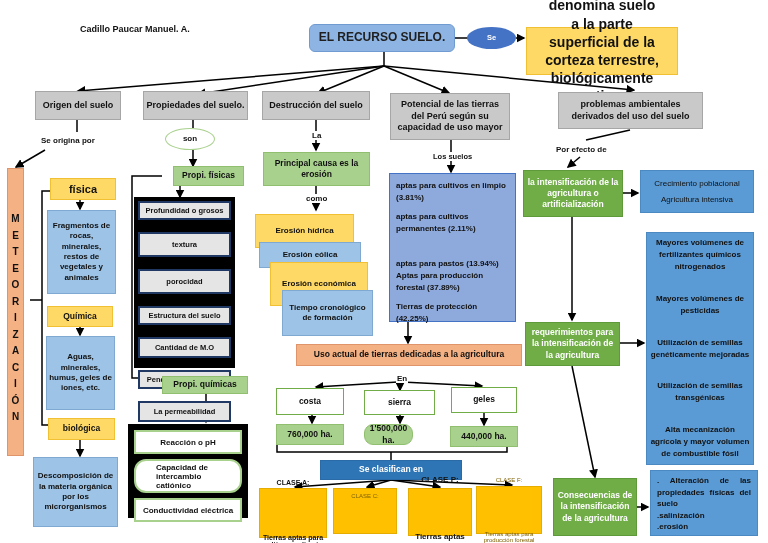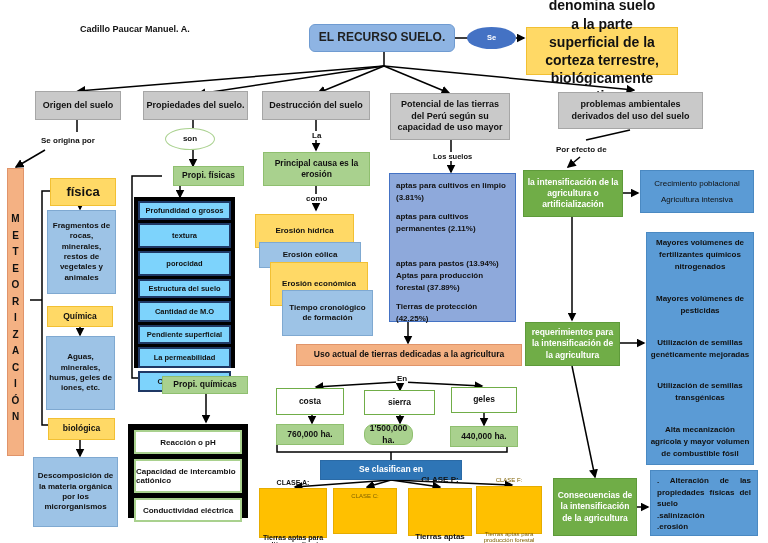--- a/index.html
+++ b/index.html
@@ -12,21 +12,21 @@
   .yellow{background:#ffd966;border:1px solid #f2c033;font-size:8px;}
   .ygold{background:#ffc000;border:1px solid #e6ac00;font-size:7px;gap:48px;}
   .lblue{background:#9dc3e6;border:1px solid #7fa9d1;font-size:8px;}
   .mblue{background:#5b9bd5;border:1px solid #4a89c2;font-size:8px;}
   .purple{background:#8ea9db;border:1px solid #4472c4;font-size:8px;}
   .salmon{background:#f4b183;border:1px solid #e0946a;font-size:8.5px;}
   .white-g{background:#fff;border:1px solid #70ad47;font-size:8.5px;}
   .label{font-size:8px;font-weight:bold;background:#fff;padding:0 1px;}
   svg.lines{position:absolute;left:0;top:0;}
   .blk{background:#000;padding:4px;}
-  .cell{background:#7dd3fc;border:2px solid #1f3864;font-size:7.5px;font-weight:bold;display:flex;align-items:center;justify-content:center;margin-bottom:3px;}
+  .cell{background:#e5e5e5;border:2px solid #1f3864;font-size:7.5px;font-weight:bold;display:flex;align-items:center;justify-content:center;margin-bottom:12px;}
   .cellg{background:#fff;border:2px solid #a9d18e;font-size:8px;font-weight:bold;display:flex;align-items:center;justify-content:center;margin-bottom:5px;}
 </style>
 </head>
 <body>
 
 <svg class="lines" width="768" height="543">
   <defs>
     <marker id="ar" markerWidth="6" markerHeight="6" refX="5" refY="3" orient="auto">
       <path d="M0,0 L6,3 L0,6 z" fill="#000"></path>
     </marker>
@@ -101,21 +101,21 @@
     <span>R</span>
     <span>I</span>
     <span>Z</span>
     <span>A</span>
     <span>C</span>
     <span>I</span>
     <span>Ó</span>
     <span>N</span>
   </div>
 
-<div class="abs box yellow" style="left:50px;top:178px;width:66px;height:28px;font-size:13px;">física</div>
+<div class="abs box yellow" style="left:50px;top:178px;width:66px;height:22px;font-size:11px;">física</div>
 <div class="abs box lblue" style="left:47px;top:210px;width:69px;height:84px;padding:2px;">Fragmentos de rocas, minerales, restos de vegetales y animales</div>
 <div class="abs box yellow" style="left:47px;top:306px;width:66px;height:21px;font-size:8.5px;">Química</div>
 <div class="abs box lblue" style="left:46px;top:336px;width:69px;height:74px;padding:2px;">Aguas, minerales, humus, geles de iones, etc.</div>
 <div class="abs box yellow" style="left:48px;top:418px;width:67px;height:22px;font-size:8.5px;">biológica</div>
 <div class="abs box lblue" style="left:33px;top:457px;width:85px;height:70px;padding:2px;">Descomposición de la materia orgánica por los microrganismos</div>
 
 <div class="abs box gray" style="left:143px;top:91px;width:105px;height:29px;">Propiedades del suelo.</div>
 <div class="abs box" style="left:165px;top:128px;width:50px;height:22px;border:1.5px solid #a9d18e;border-radius:50%;background:#fff;font-size:8px;">son</div>
 <div class="abs box green" style="left:162px;top:166px;width:71px;height:20px;margin-left:11px;">Propi. físicas</div>
 <div class="abs blk" style="left:134px;top:197px;width:101px;height:171px;" id="fisicas">
@@ -124,21 +124,21 @@
     <div class="cell" style="height: 21px;">porocidad</div>
     <div class="cell" style="height: 15px;">Estructura del suelo</div>
     <div class="cell" style="height: 17px;">Cantidad de M.O</div>
     <div class="cell" style="height: 15px;">Pendiente superficial</div>
     <div class="cell" style="height: 17px;">La permeabilidad</div>
     <div class="cell" style="height: 17px;">Color del suelo</div>
   </div>
 <div class="abs box green" style="left:162px;top:376px;width:86px;height:18px;">Propi. químicas</div>
 <div class="abs blk" style="left:128px;top:424px;width:120px;height:94px;padding:6px 6px;" id="quimicas">
     <div class="cellg" style="height: 20px;">Reacción o pH</div>
-    <div class="cellg" style="height: 30px; justify-content: flex-start; text-align: left; padding: 0px 0;">Capacidad de intercambio catiónico</div>
+    <div class="cellg" style="height: 30px; justify-content: flex-start; text-align: left; padding: 0px 20px; border-radius: 12px;">Capacidad de intercambio catiónico</div>
     <div class="cellg" style="height: 20px;">Conductividad eléctrica</div>
   </div>
 
 <div class="abs box gray" style="left:262px;top:91px;width:108px;height:29px;">Destrucción del suelo</div>
 <div class="abs label" style="left:311px;top:131px;">La</div>
 <div class="abs box green" style="left:263px;top:152px;width:107px;height:34px;">Principal causa es la erosión</div>
 <div class="abs label" style="left:305px;top:194px;">como</div>
 <div class="abs box yellow" style="left:255px;top:214px;width:99px;height:34px;font-size:8px;">Erosión hídrica</div>
 <div class="abs box lblue" style="left:259px;top:242px;width:102px;height:26px;">Erosión eólica</div>
 <div class="abs box yellow" style="left:270px;top:262px;width:98px;height:44px;">Erosión económica</div>

